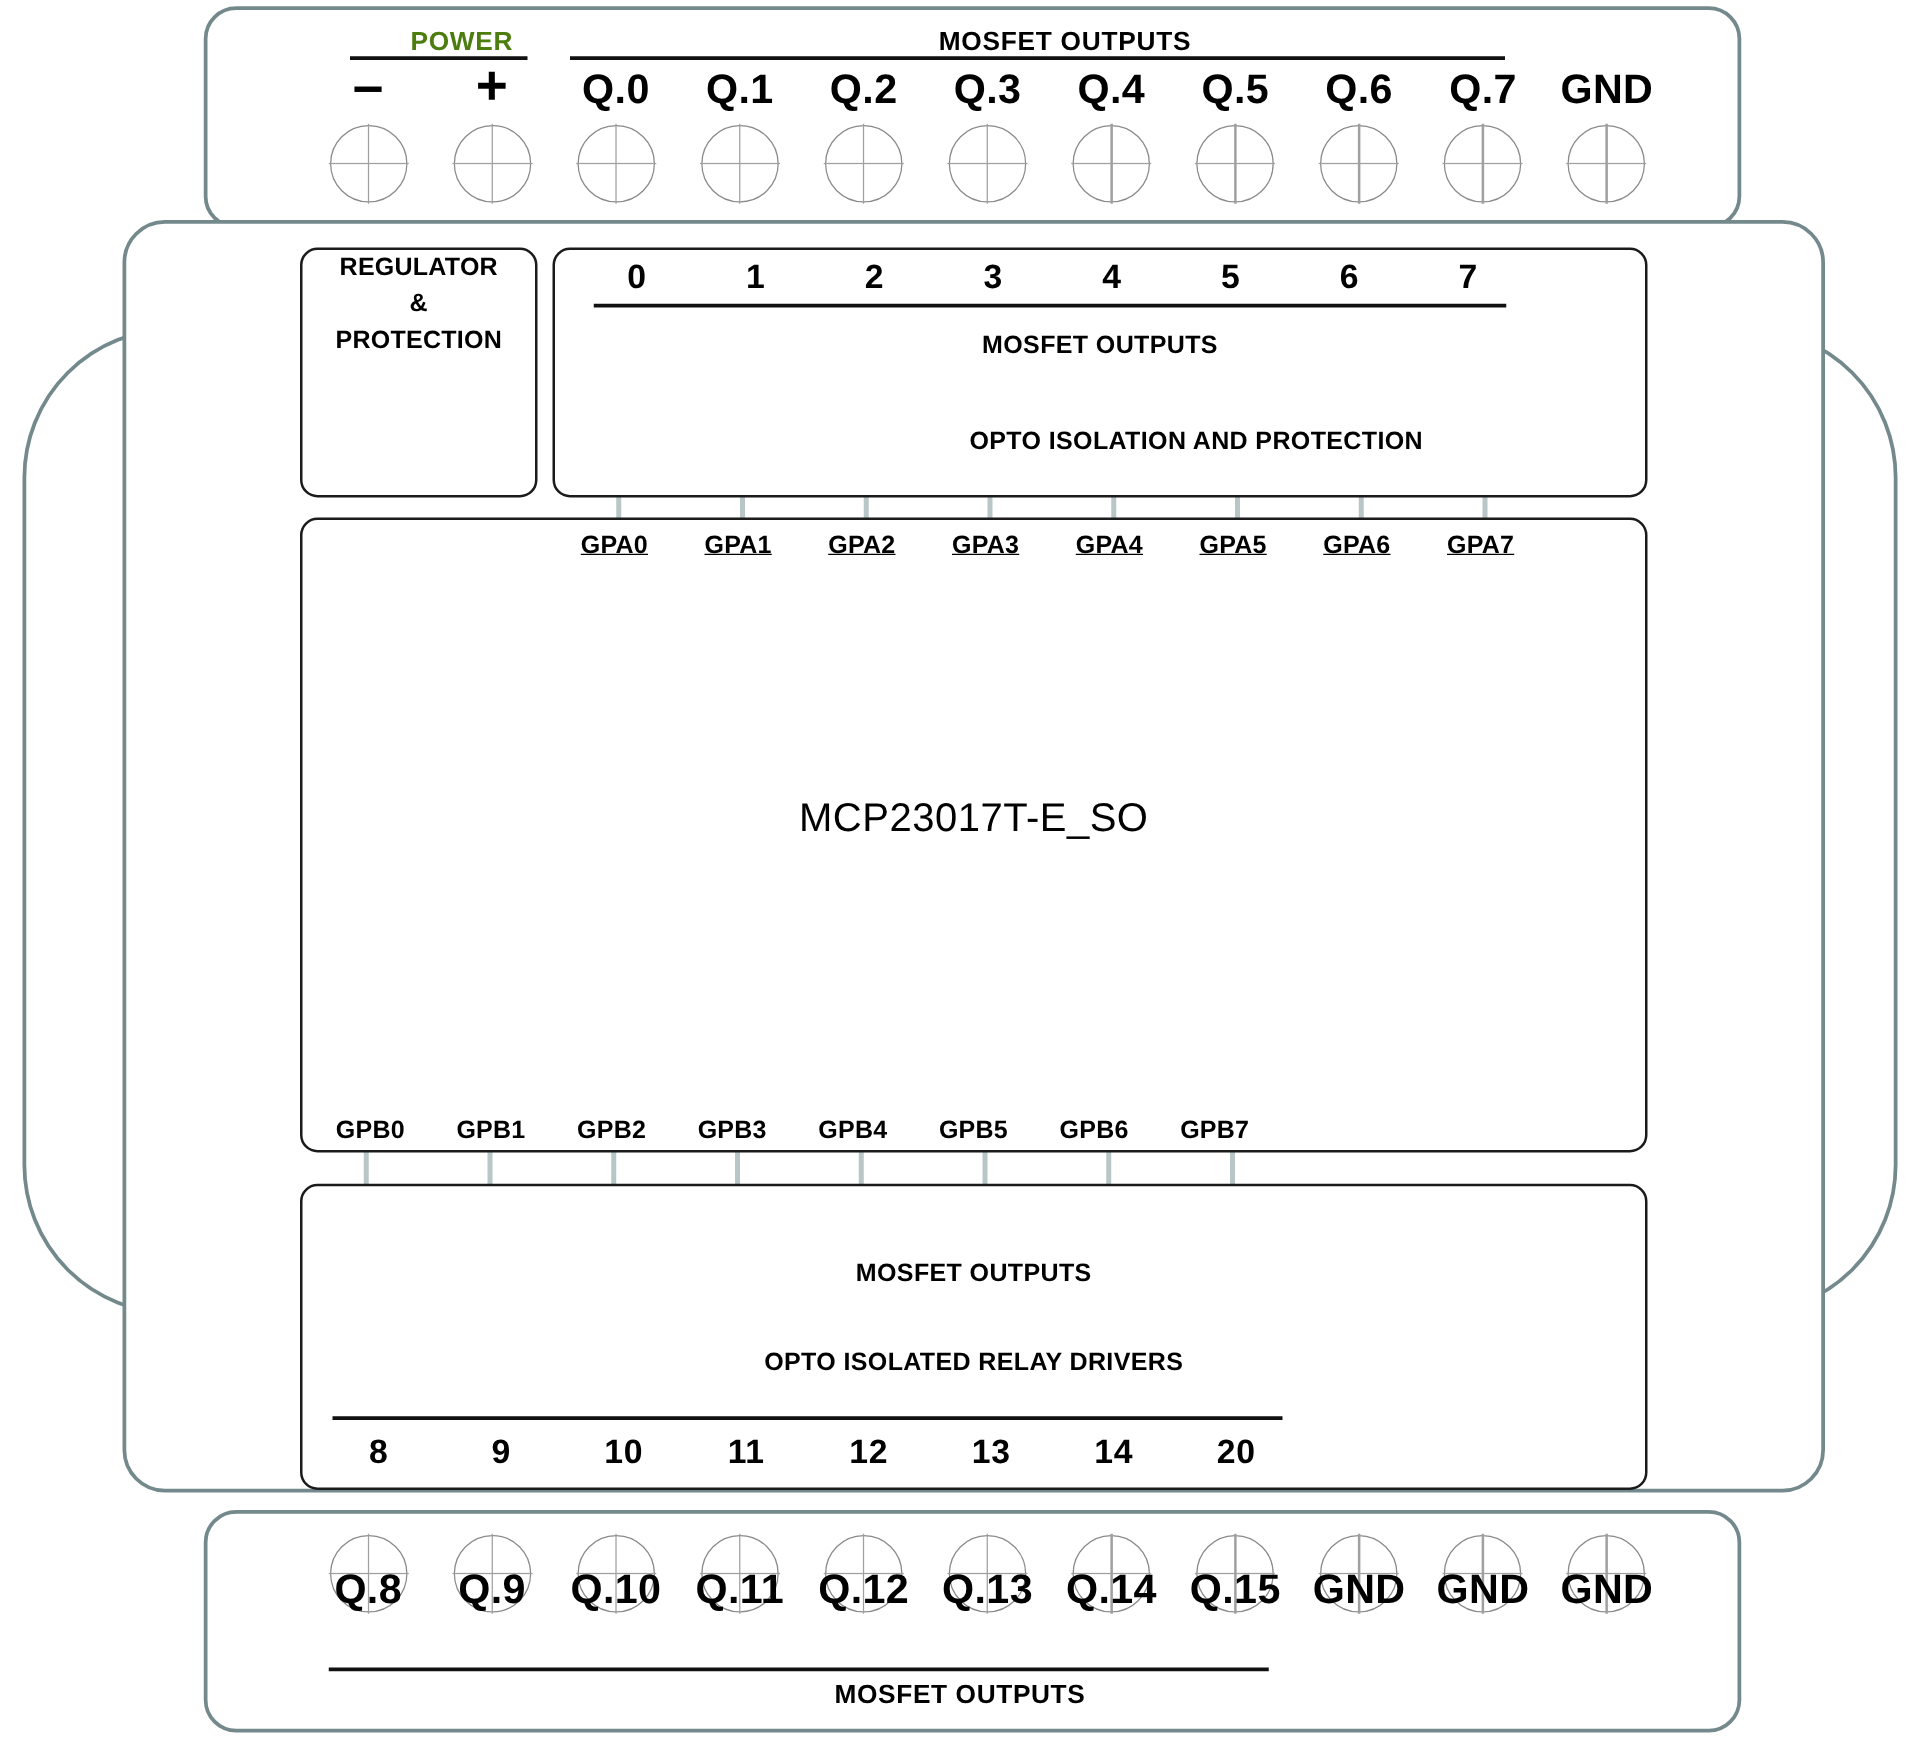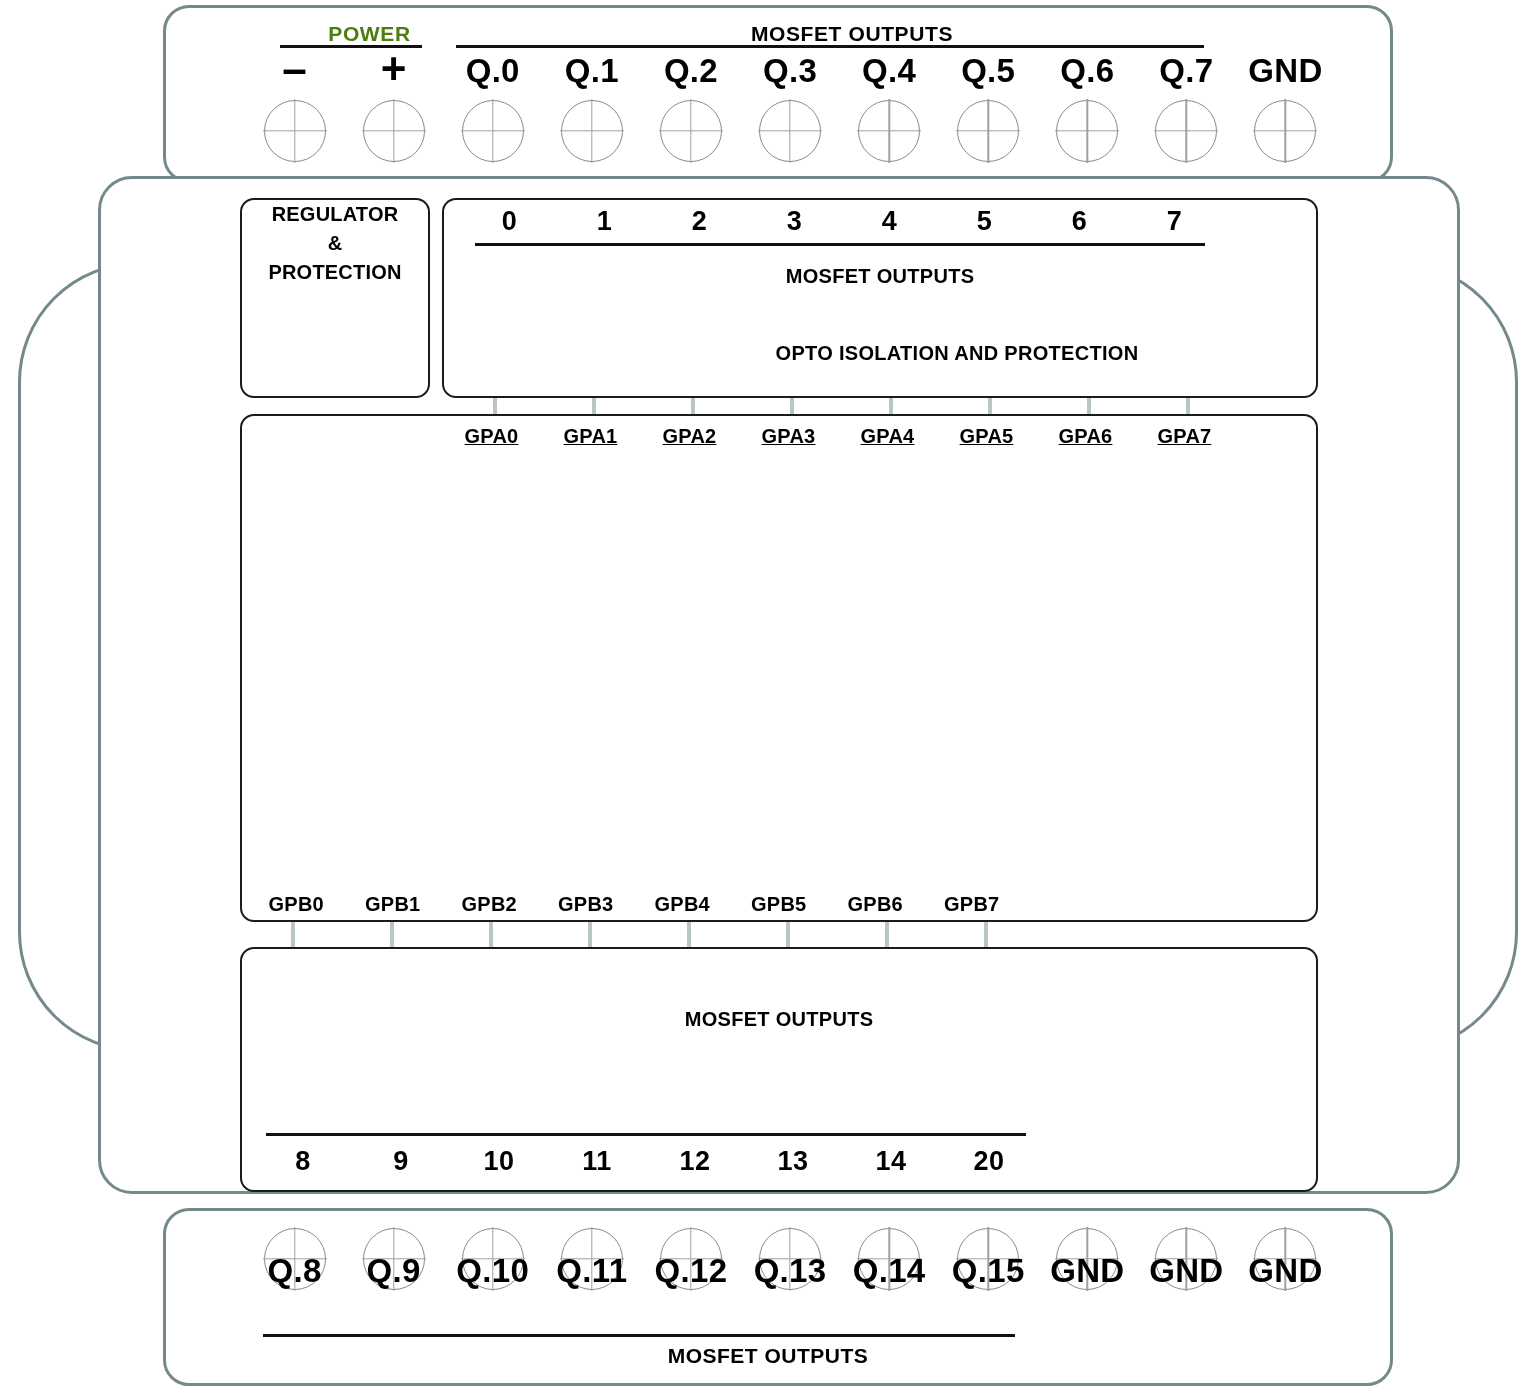--- a/index.html
+++ b/index.html
@@ -479,20 +479,21 @@
   <div class="stub" style="left:493px; top:396px; height:22px;"></div>
   <div class="stub" style="left:592px; top:396px; height:22px;"></div>
   <div class="stub" style="left:691px; top:396px; height:22px;"></div>
   <div class="stub" style="left:790px; top:396px; height:22px;"></div>
   <div class="stub" style="left:889px; top:396px; height:22px;"></div>
   <div class="stub" style="left:988px; top:396px; height:22px;"></div>
   <div class="stub" style="left:1087px; top:396px; height:22px;"></div>
   <div class="stub" style="left:1186px; top:396px; height:22px;"></div>
 
   <div class="block" id="mcu-block"></div>
+  <div id="mcu-name">MCP23017T-E_SO</div>
 
   <div class="pinrow" id="gpb-row">
     <div><span class="gp-label">GPB0</span></div>
     <div><span class="gp-label">GPB1</span></div>
     <div><span class="gp-label">GPB2</span></div>
     <div><span class="gp-label">GPB3</span></div>
     <div><span class="gp-label">GPB4</span></div>
     <div><span class="gp-label">GPB5</span></div>
     <div><span class="gp-label">GPB6</span></div>
     <div><span class="gp-label">GPB7</span></div>
@@ -502,20 +503,21 @@
   <div class="stub" style="left:390px; top:920px; height:29px;"></div>
   <div class="stub" style="left:489px; top:920px; height:29px;"></div>
   <div class="stub" style="left:588px; top:920px; height:29px;"></div>
   <div class="stub" style="left:687px; top:920px; height:29px;"></div>
   <div class="stub" style="left:786px; top:920px; height:29px;"></div>
   <div class="stub" style="left:885px; top:920px; height:29px;"></div>
   <div class="stub" style="left:984px; top:920px; height:29px;"></div>
 
   <div class="block" id="opto-block-bottom"></div>
   <div class="block-title" id="opto-bot-t1">MOSFET OUTPUTS</div>
+  <div class="block-title" id="opto-bot-t2">OPTO ISOLATED RELAY DRIVERS</div>
 
   <div class="rule" id="opto-bot-rule"></div>
   <div class="pinrow" id="opto-bot-numbers">
     <div><span class="num-label">8</span></div>
     <div><span class="num-label">9</span></div>
     <div><span class="num-label">10</span></div>
     <div><span class="num-label">11</span></div>
     <div><span class="num-label">12</span></div>
     <div><span class="num-label">13</span></div>
     <div><span class="num-label">14</span></div>

